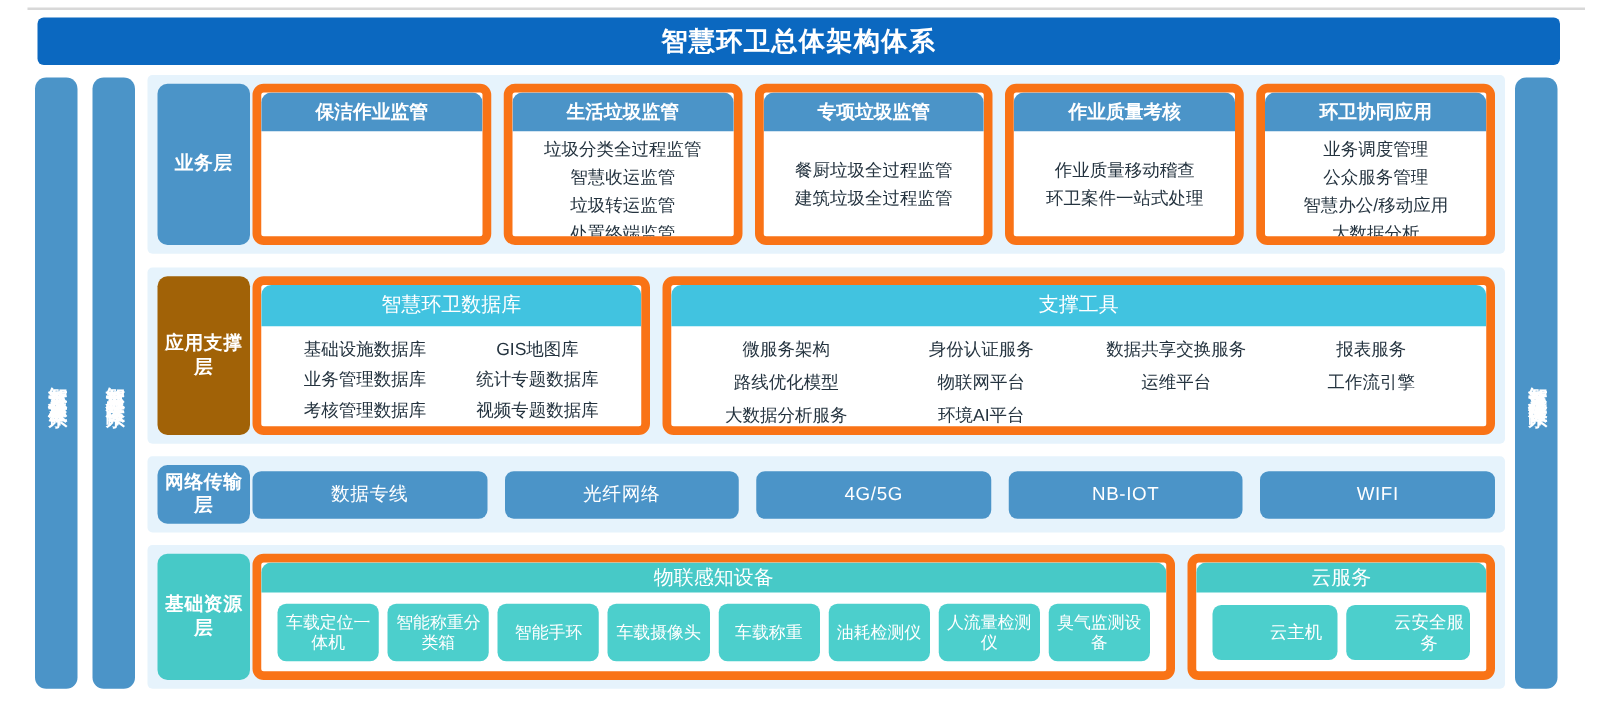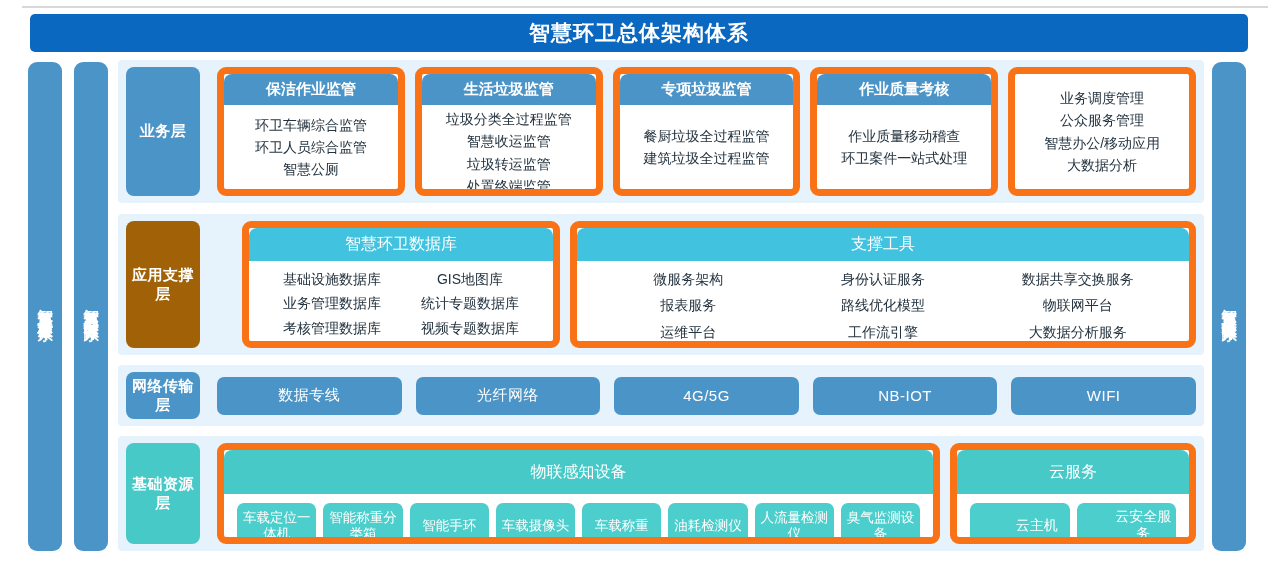--- a/index.html
+++ b/index.html
@@ -88,21 +88,21 @@
     border-radius: 8px;
     color: #ffffff;
     font-size: 15px;
     font-weight: bold;
     display: flex;
     align-items: center;
     justify-content: center;
     text-align: center;
     line-height: 1.25;
     letter-spacing: 0.5px;
-    margin-right: 17px;
+    margin-right: 2px;
   }
   .lbl-blue  { background: #4b94c8; }
   .lbl-cyan  { background: #a16207; }
   .lbl-teal  { background: #47c9c7; }
 
   .band-body {
     flex: 1 1 auto;
     display: flex;
     gap: 10px;
     align-items: stretch;
@@ -149,21 +149,21 @@
   
   .biz-card { flex: 1 1 0; }
   .biz-card .card-head {
     height: 31px;
     background: #4b94c8;
     font-size: 15px;
     border-radius: 8px 8px 0 0;
   }
 
   
-  #card-database { flex: 0 0 304px; margin-left: 25px; }
+  #card-database { flex: 0 0 304px; }
   #card-tools    { flex: 1 1 auto; }
   .sup-card .card-head {
     height: 33px;
     background: #41c3e0;
     font-size: 16px;
     font-weight: normal;
     border-radius: 8px 8px 0 0;
   }
   .grid2 {
     display: grid;
@@ -171,21 +171,21 @@
     row-gap: 4px;
     column-gap: 4px;
     width: 100%;
     padding: 4px 10px;
     box-sizing: border-box;
     justify-items: center;
     align-items: center;
   }
   .grid5 {
     display: grid;
-    grid-template-columns: repeat(3, 1fr);
+    grid-template-columns: repeat(4, 1fr);
     row-gap: 6px;
     width: 100%;
     padding: 4px 8px;
     box-sizing: border-box;
     justify-items: center;
     align-items: center;
   }
 
   
   .net-body {
@@ -204,21 +204,21 @@
     display: flex;
     align-items: center;
     justify-content: center;
     letter-spacing: 0.5px;
   }
 
   
   #card-iot   { flex: 1 1 auto; }
   #card-cloud { flex: 0 0 232px; }
   .infra-card .card-head {
-    height: 44px;
+    height: 24px;
     background: #47c9c7;
     font-size: 16px;
     font-weight: normal;
     border-radius: 8px 8px 0 0;
   }
   .chip-row {
     display: flex;
     gap: 7px;
     align-items: center;
     justify-content: center;
@@ -255,25 +255,20 @@
   <div class="side-bar" id="side-left-1">智慧环卫信息标准体系</div>
   <div class="side-bar" id="side-left-2">智慧环卫安全保障体系</div>
   <div class="side-bar" id="side-right-1">智慧环卫运维保障体系</div>
 
   <div class="band" id="band-business">
     <div class="layer-label lbl-blue">业务层</div>
     <div class="band-body">
 
       <div class="card biz-card">
         <div class="card-head">保洁作业监管</div>
-        <div class="card-body">
-          <div class="card-item">环卫车辆综合监管</div>
-          <div class="card-item">环卫人员综合监管</div>
-          <div class="card-item">智慧公厕</div>
-        </div>
       </div>
 
       <div class="card biz-card">
         <div class="card-head">生活垃圾监管</div>
         <div class="card-body">
           <div class="card-item">垃圾分类全过程监管</div>
           <div class="card-item">智慧收运监管</div>
           <div class="card-item">垃圾转运监管</div>
           <div class="card-item">处置终端监管</div>
         </div>
@@ -289,20 +284,21 @@
 
       <div class="card biz-card">
         <div class="card-head">作业质量考核</div>
         <div class="card-body">
           <div class="card-item">作业质量移动稽查</div>
           <div class="card-item">环卫案件一站式处理</div>
         </div>
       </div>
 
       <div class="card biz-card">
+        <div class="card-head">环卫协同应用</div>
         <div class="card-body">
           <div class="card-item">业务调度管理</div>
           <div class="card-item">公众服务管理</div>
           <div class="card-item">智慧办公/移动应用</div>
           <div class="card-item">大数据分析</div>
         </div>
       </div>
 
     </div>
   </div>

